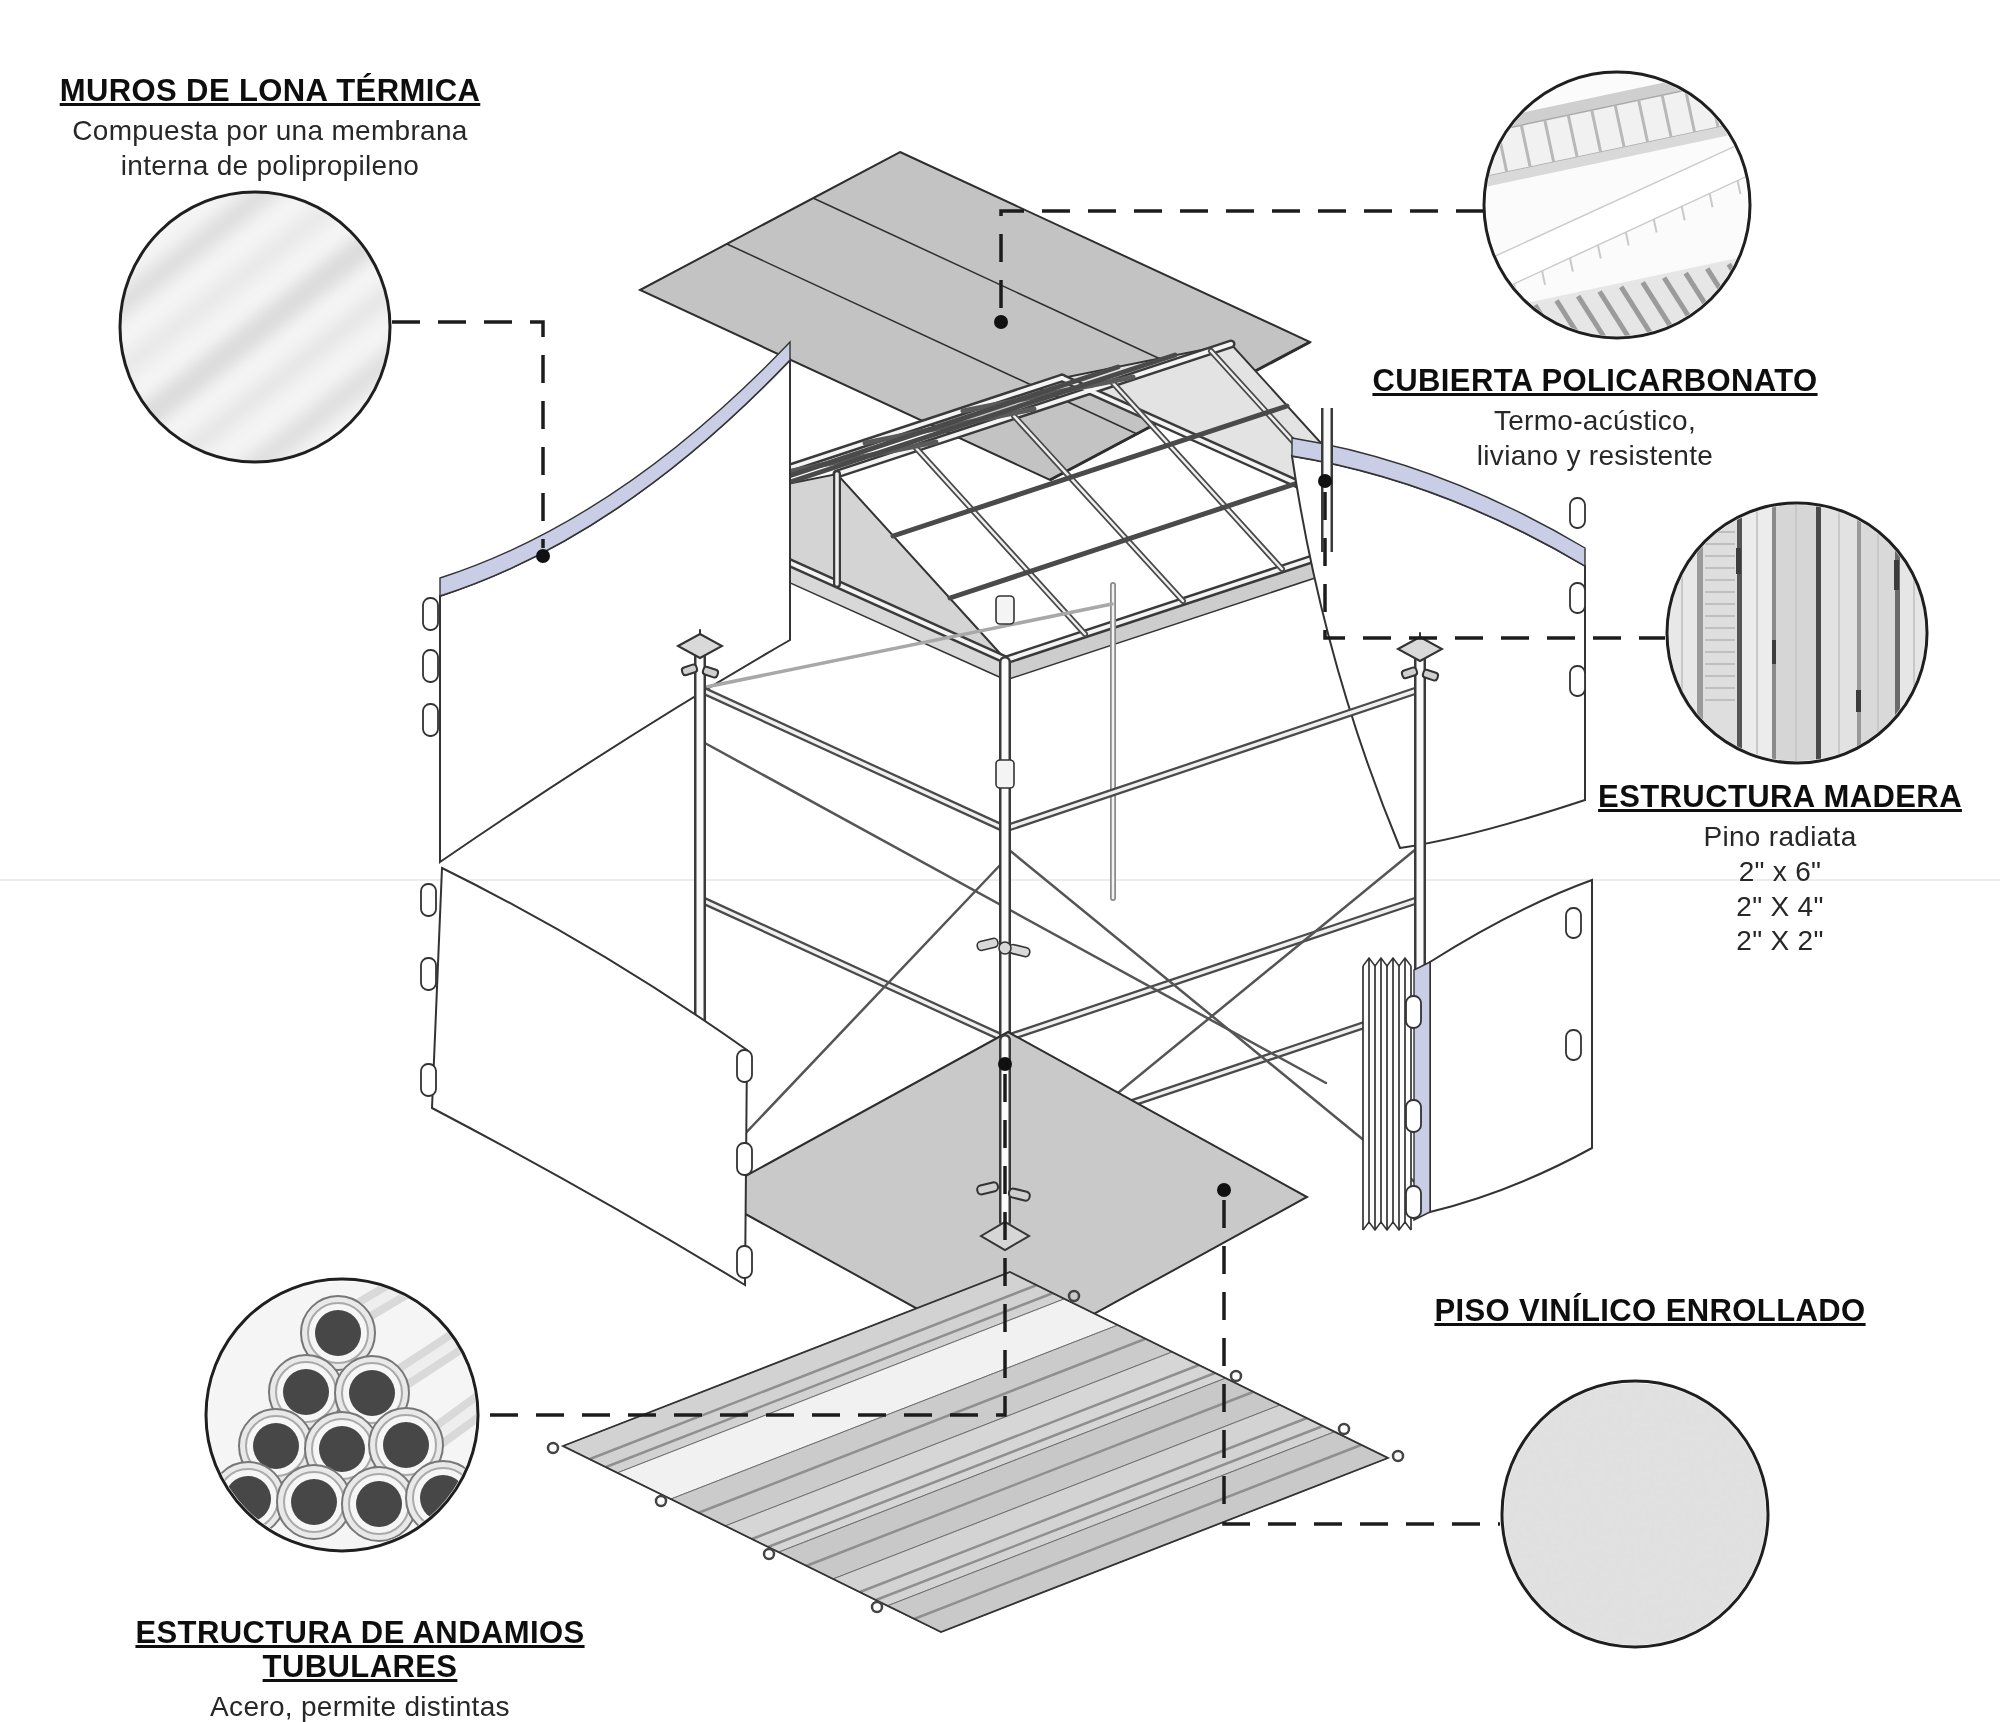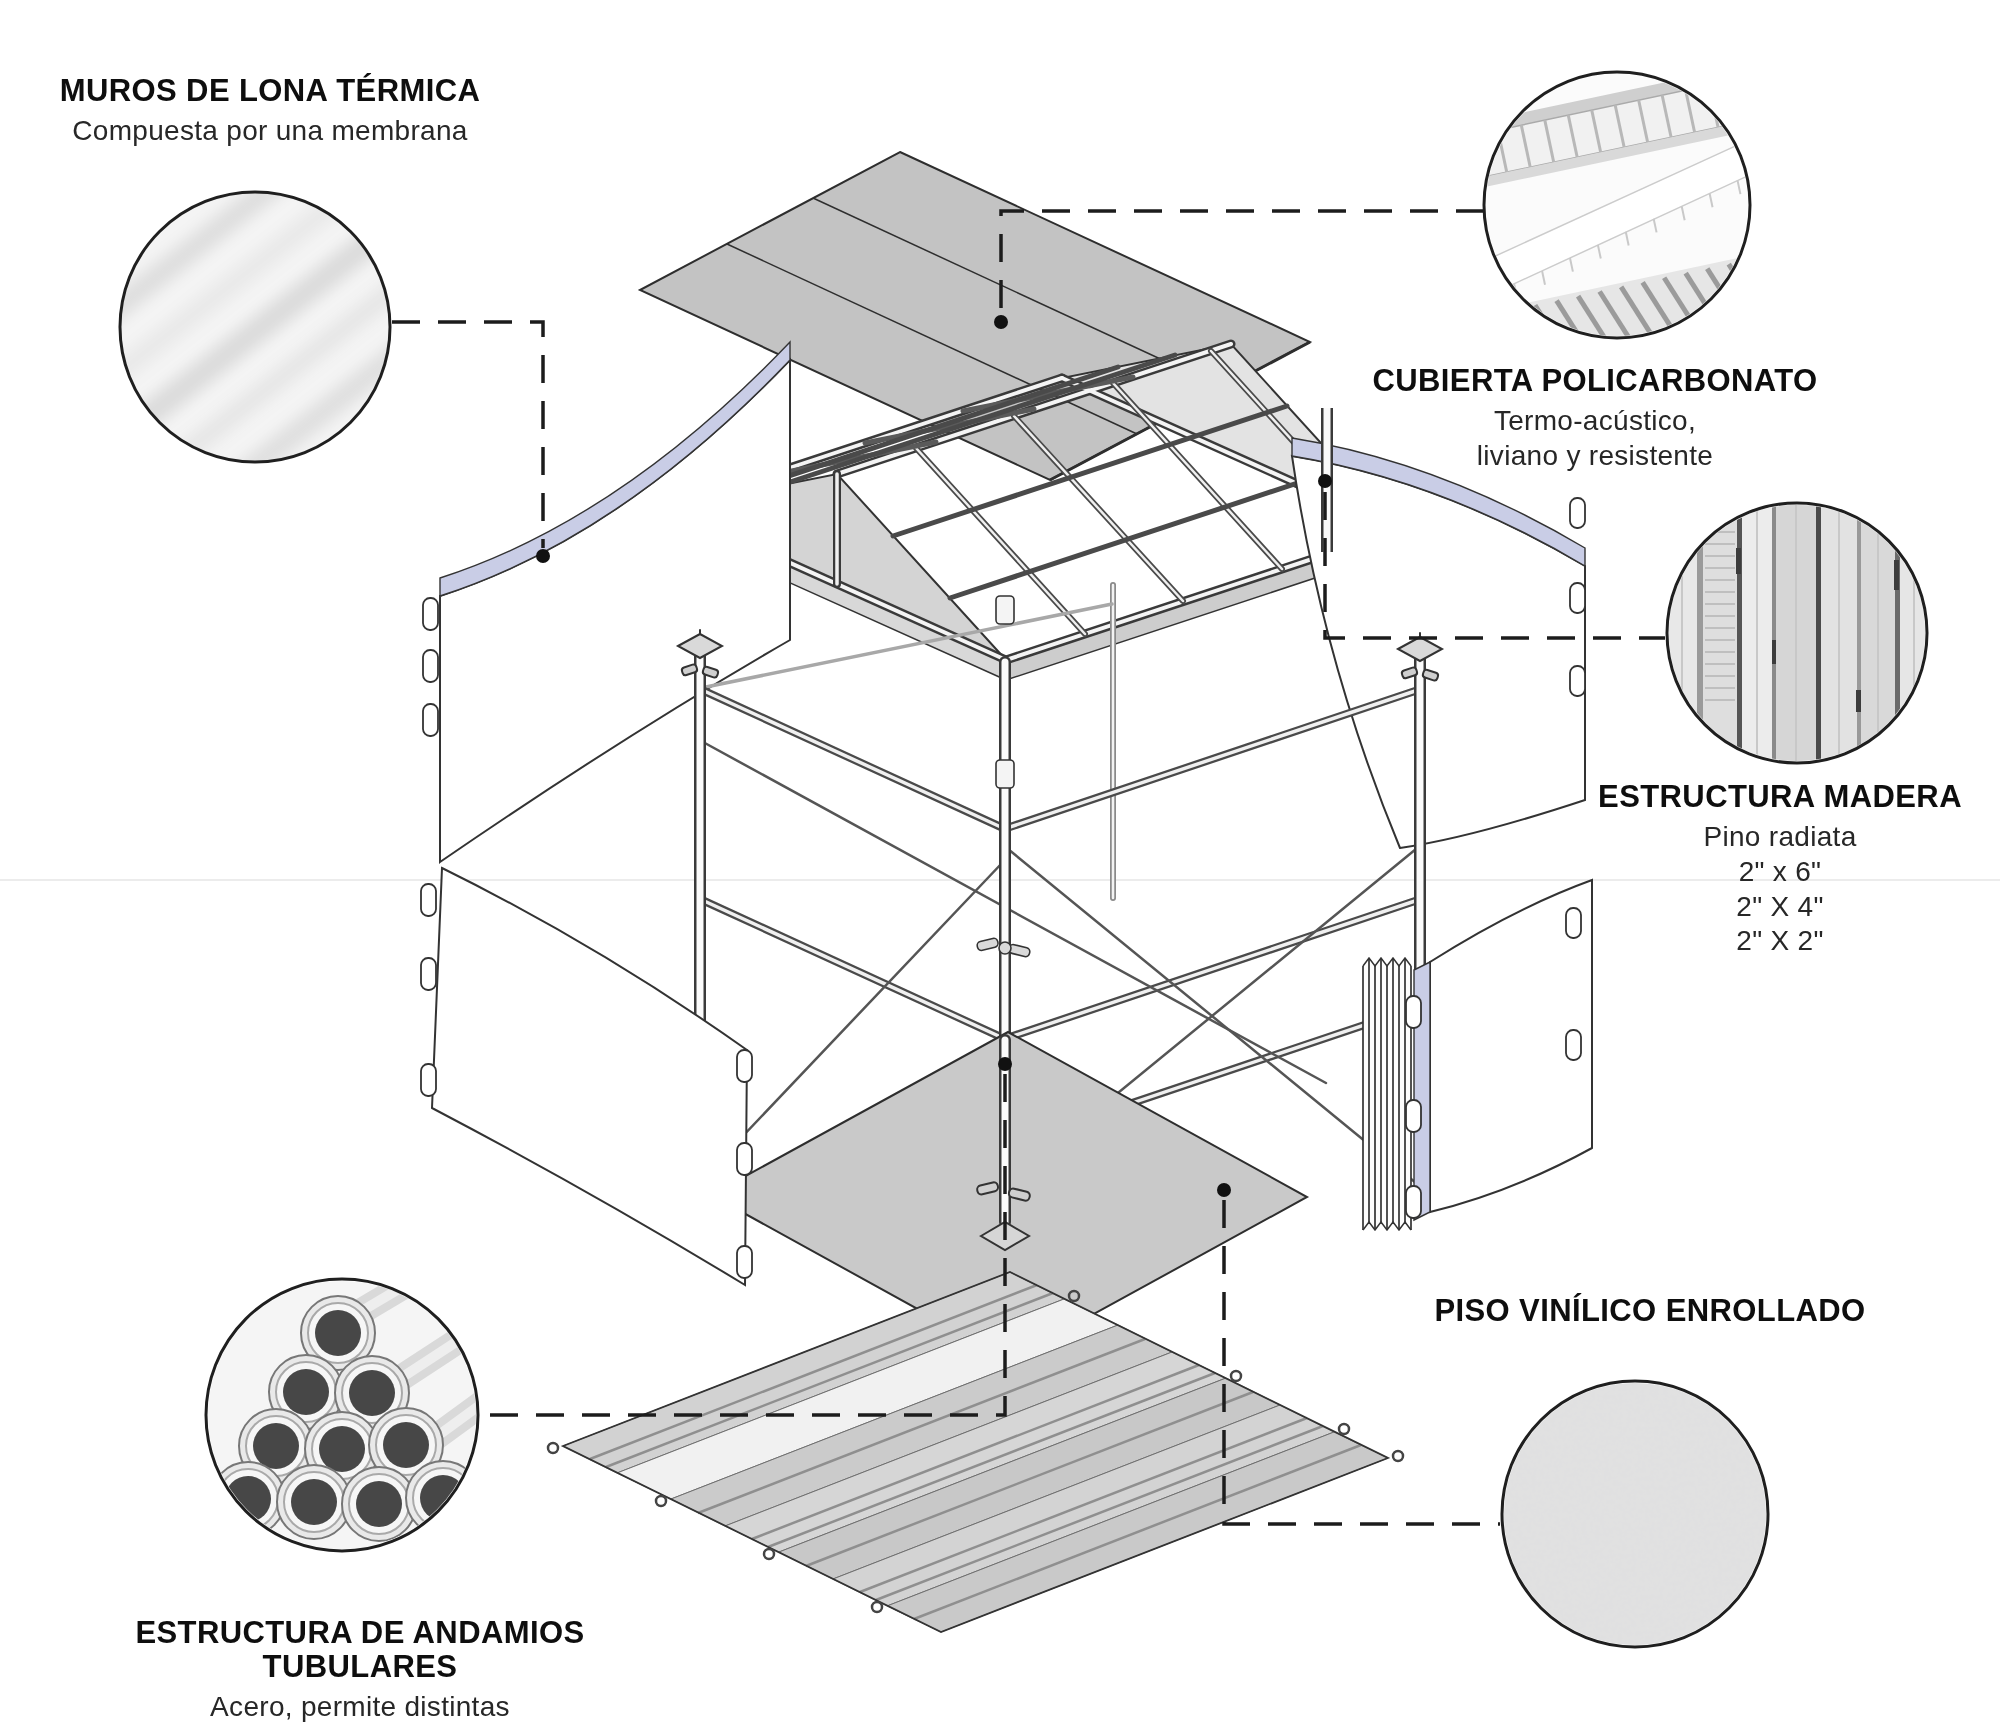--- a/index.html
+++ b/index.html
@@ -1,20 +1,20 @@
 <!DOCTYPE html>
 <html><head>
 <meta charset="utf-8">
 <style>
   html,body{margin:0;padding:0;background:#fff;}
   .stage{position:relative;width:2000px;height:1722px;background:#fff;overflow:hidden;
          font-family:"Liberation Sans", sans-serif;color:#111;}
   .scene{position:absolute;left:0;top:0;}
   .callout{position:absolute;text-align:center;}
-  .callout h2{margin:0 0 6px 0;font-size:31px;font-weight:700;letter-spacing:.4px;color:#0e0e0e;line-height:1.1;}
+  .callout h2{margin:0 0 6px 0;font-size:31px;font-weight:700;letter-spacing:.4px;color:#0e0e0e;line-height:1.1;text-decoration:underline;}
   .callout p{margin:0;font-size:28px;font-weight:400;color:#272727;line-height:1.24;letter-spacing:.3px;}
 </style>
 </head>
 <body>
 
 <div class="stage">
 
   <svg class="scene" width="2000" height="1722" viewBox="0 0 2000 1722">
     <defs>
       <clipPath id="c1">
@@ -472,20 +472,21 @@
         <rect x="1502" y="1381" width="266" height="266" fill="#e2e2e2"></rect>
         <rect x="1502" y="1381" width="266" height="266" filter="url(#noiseF)"></rect>
       </g>
       <circle cx="1635" cy="1514" r="133" fill="none" stroke="#1f1f1f" stroke-width="3"></circle>
     </g>
   </svg>
 
   <div class="callout" style="left:30px;top:74px;width:480px;">
     <h2>MUROS DE LONA TÉRMICA</h2>
     <p>Compuesta por una membrana</p>
+    <p>interna de polipropileno</p>
   </div>
 
   <div class="callout" style="left:1350px;top:364px;width:490px;">
     <h2>CUBIERTA POLICARBONATO</h2>
     <p>Termo-acústico,</p>
     <p>liviano y resistente</p>
   </div>
 
   <div class="callout" style="left:1545px;top:780px;width:470px;">
     <h2>ESTRUCTURA MADERA</h2>

